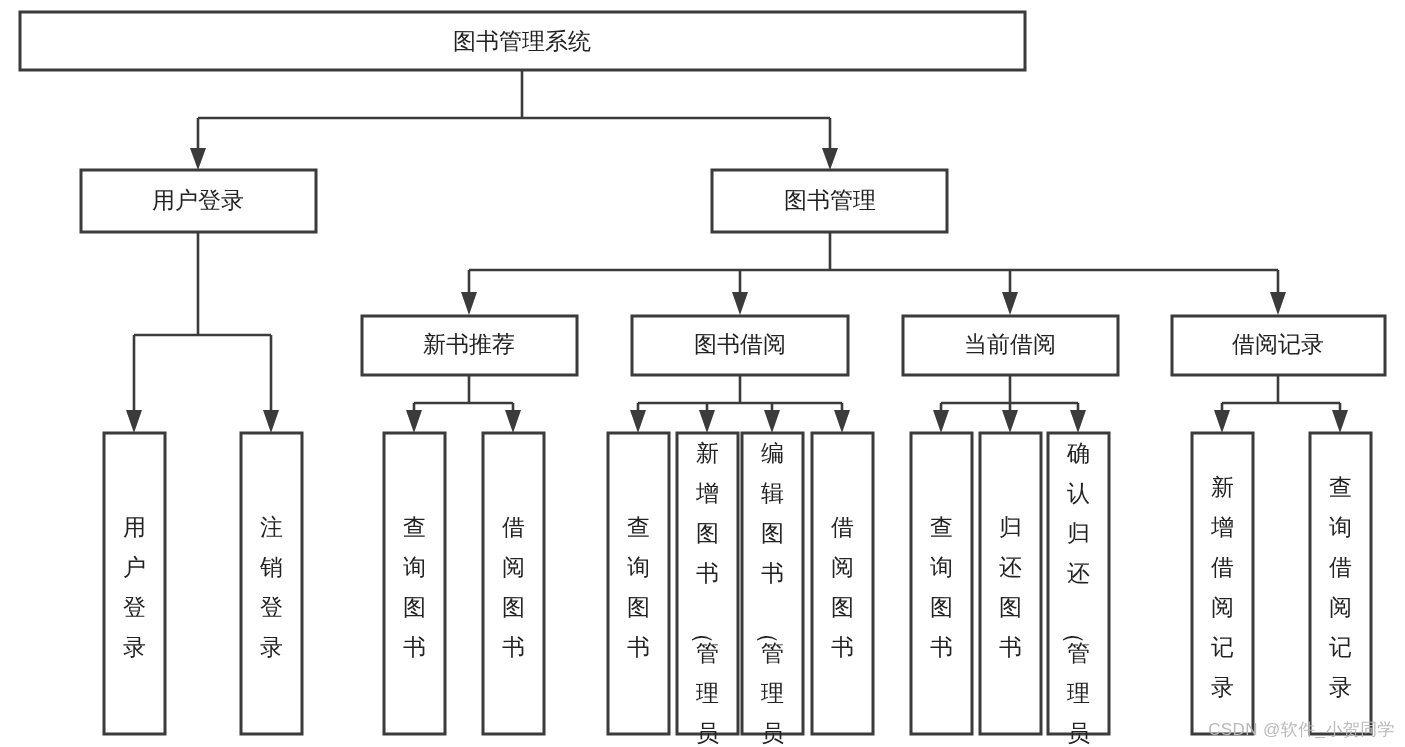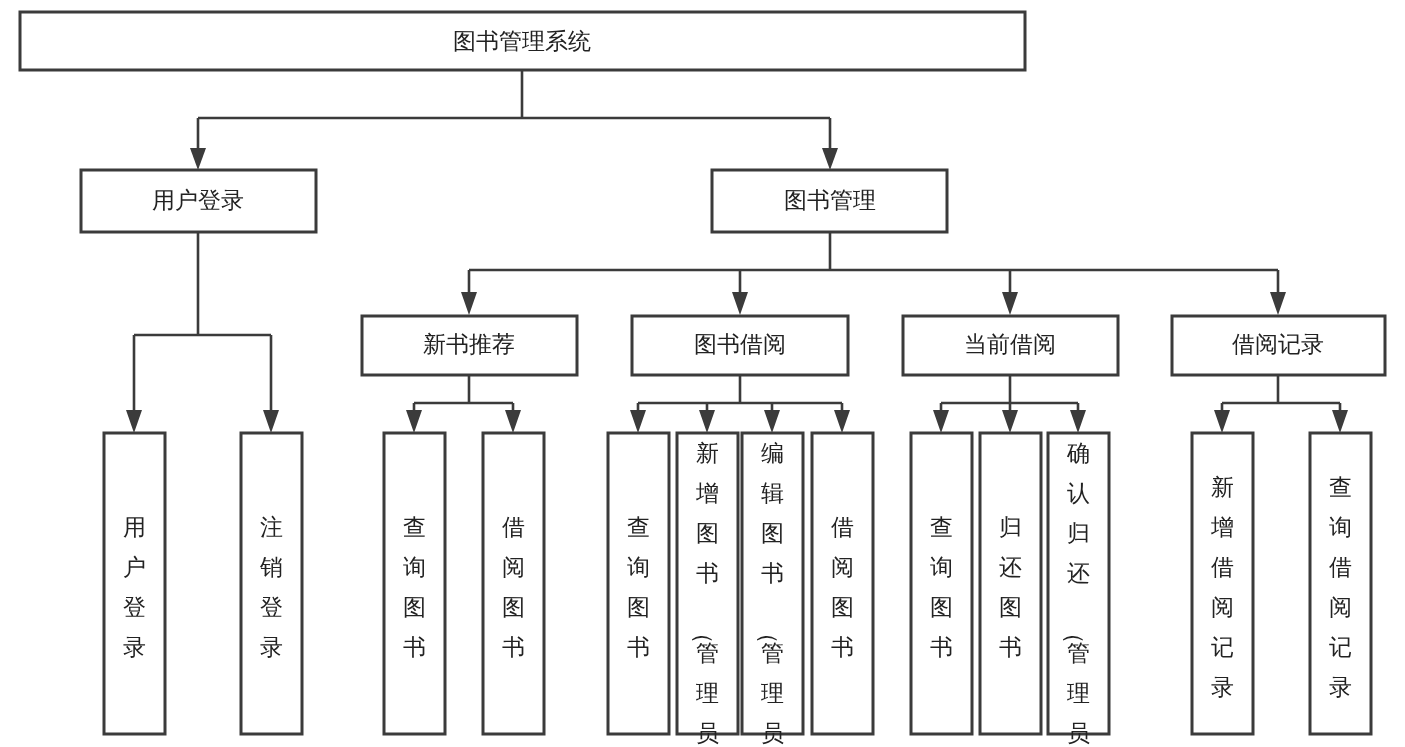--- a/index.html
+++ b/index.html
@@ -220,13 +220,14 @@
         <text class="node-label-v" x="842.5" y="534.7"><tspan x="842.5" dy="0">借</tspan><tspan x="842.5" dy="40">阅</tspan><tspan x="842.5" dy="40">图</tspan><tspan x="842.5" dy="40">书</tspan></text>
         <text class="node-label-v" x="941.5" y="534.7"><tspan x="941.5" dy="0">查</tspan><tspan x="941.5" dy="40">询</tspan><tspan x="941.5" dy="40">图</tspan><tspan x="941.5" dy="40">书</tspan></text>
         <text class="node-label-v" x="1010.5" y="534.7"><tspan x="1010.5" dy="0">归</tspan><tspan x="1010.5" dy="40">还</tspan><tspan x="1010.5" dy="40">图</tspan><tspan x="1010.5" dy="40">书</tspan></text>
         <text class="node-label-v" x="1078.5" y="461"><tspan x="1078.5" dy="0">确</tspan><tspan x="1078.5" dy="40">认</tspan><tspan x="1078.5" dy="40">归</tspan><tspan x="1078.5" dy="40">还</tspan><tspan x="1078.5" dy="40" rotate="90">（</tspan><tspan x="1078.5" dy="40">管</tspan><tspan x="1078.5" dy="40">理</tspan><tspan x="1078.5" dy="40">员</tspan><tspan x="1078.5" dy="40" rotate="90">）</tspan></text>
         <text class="node-label-v" x="1222.5" y="494.7"><tspan x="1222.5" dy="0">新</tspan><tspan x="1222.5" dy="40">增</tspan><tspan x="1222.5" dy="40">借</tspan><tspan x="1222.5" dy="40">阅</tspan><tspan x="1222.5" dy="40">记</tspan><tspan x="1222.5" dy="40">录</tspan></text>
         <text class="node-label-v" x="1340.5" y="494.7"><tspan x="1340.5" dy="0">查</tspan><tspan x="1340.5" dy="40">询</tspan><tspan x="1340.5" dy="40">借</tspan><tspan x="1340.5" dy="40">阅</tspan><tspan x="1340.5" dy="40">记</tspan><tspan x="1340.5" dy="40">录</tspan></text>
       </g>
 
   </svg>
 
+  <div class="watermark">CSDN @软件_小贺同学</div>
 </div>
 
 </body></html>

